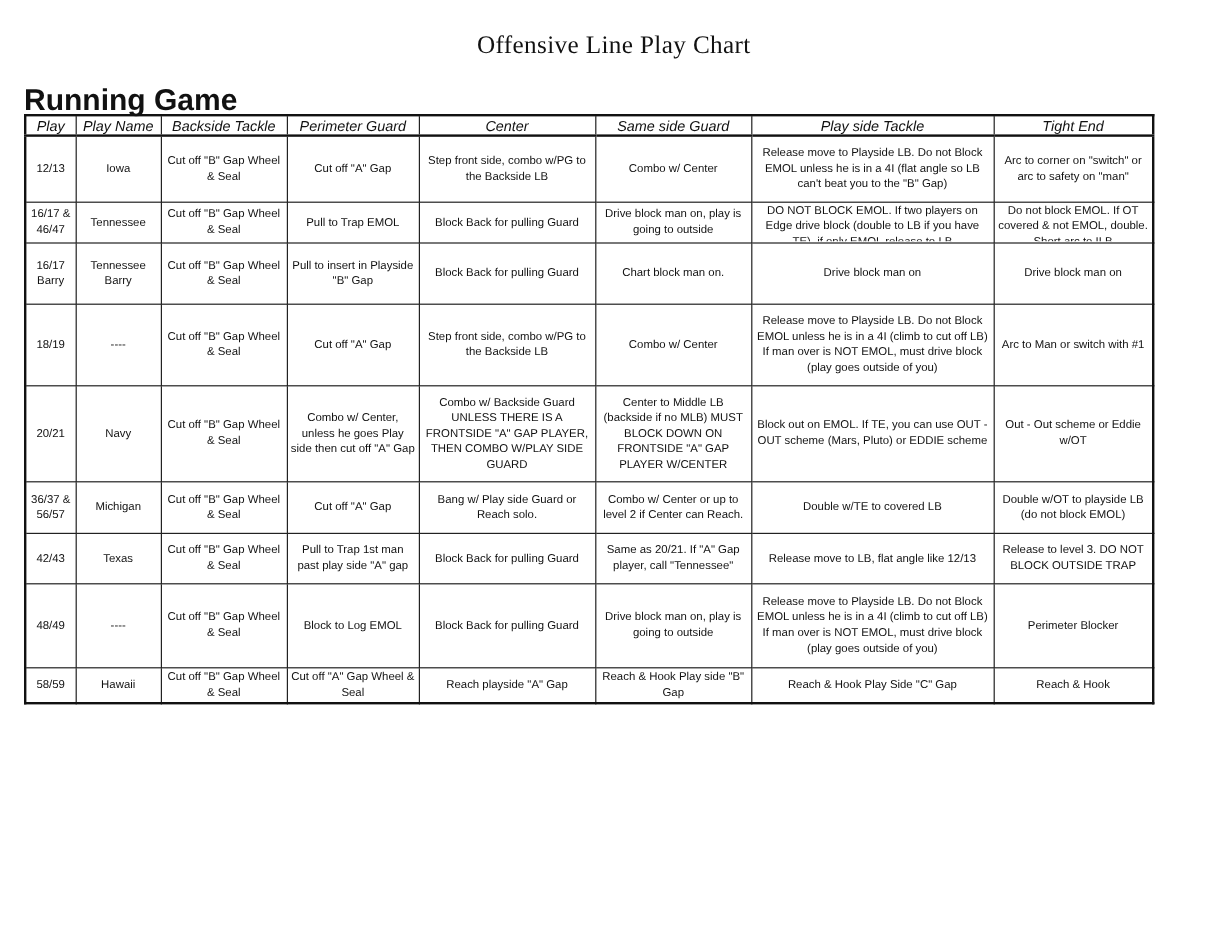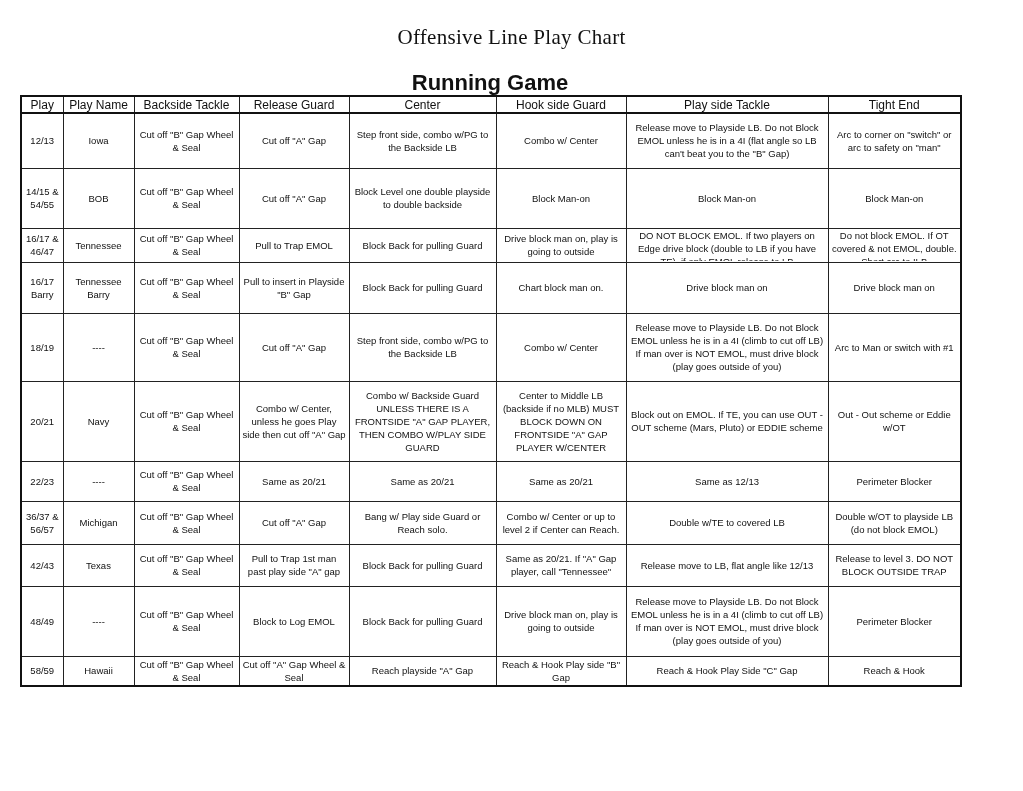--- a/index.html
+++ b/index.html
@@ -2,35 +2,36 @@
 <html><head>
 <meta charset="utf-8">
 <style>
   html, body { margin: 0; padding: 0; background: #ffffff; }
   body { width: 1023px; height: 791px; position: relative; overflow: hidden; font-family: "Liberation Sans", sans-serif; color: #111; }
   .doc-title {
     position: absolute; left: 0; width: 1023px; top: 25px; text-align: center;
     font-family: "Liberation Serif", "DejaVu Serif", serif; font-size: 21px; letter-spacing: 0.3px;
   }
   .section-title {
-    position: absolute; left: 20px; width: 940px; top: 70px; text-align: center;
-    font-family: "Liberation Sans", sans-serif; font-weight: bold; font-size: 22px;
+    position: absolute; left: 20px; width: 940px; top: 70px; text-align: left;
+    font-family: "Liberation Sans", sans-serif; font-weight: bold; font-size: 25px;
   }
   table.chart {
     position: absolute; left: 20px; top: 95px; width: 940px;
     border-collapse: collapse; table-layout: fixed;
     border: 2px solid #111;
   }
   table.chart th, table.chart td {
     border: 1px solid #222; text-align: center; vertical-align: middle;
     padding: 0 2px; overflow: hidden;
   }
   table.chart th {
     font-weight: normal; font-size: 12px; height: 15px; line-height: 14px;
     border-bottom: 2px solid #111;
+    font-style: italic;
   }
   table.chart td {
     font-size: 9.5px; line-height: 13px;
   }
   .clip { overflow: hidden; }
 </style>
 </head>
 <body>
 
 <div class="doc-title">Offensive Line Play Chart</div>
@@ -45,47 +46,37 @@
     <col style="width:147px">
       <col style="width:130px">
       <col style="width:202px">
       <col style="width:133px">
   </colgroup>
   <thead>
     <tr>
       <th>Play</th>
       <th>Play Name</th>
       <th>Backside Tackle</th>
-      <th>Release Guard</th>
+      <th>Perimeter Guard</th>
       <th>Center</th>
-      <th>Hook side Guard</th>
+      <th>Same side Guard</th>
       <th>Play side Tackle</th>
       <th>Tight End</th>
     </tr>
   </thead>
   <tbody>
     <tr style="height:55px">
       <td>12/13</td>
       <td>Iowa</td>
       <td>Cut off "B" Gap Wheel &amp; Seal</td>
       <td>Cut off "A" Gap</td>
       <td>Step front side, combo w/PG to the Backside LB</td>
       <td>Combo w/ Center</td>
       <td>Release move to Playside LB. Do not Block EMOL unless he is in a 4I (flat angle so LB can't beat you to the "B" Gap)</td>
       <td>Arc to corner on "switch" or arc to safety on "man"</td>
-    </tr>
-    <tr style="height:60px">
-      <td>14/15 &amp; 54/55</td>
-      <td>BOB</td>
-      <td>Cut off "B" Gap Wheel &amp; Seal</td>
-      <td>Cut off "A" Gap</td>
-      <td>Block Level one double playside to double backside</td>
-      <td>Block Man-on</td>
-      <td>Block Man-on</td>
-      <td>Block Man-on</td>
     </tr>
     <tr style="height:34px">
       <td>16/17 &amp; 46/47</td>
       <td>Tennessee</td>
       <td>Cut off "B" Gap Wheel &amp; Seal</td>
       <td>Pull to Trap EMOL</td>
       <td>Block Back for pulling Guard</td>
       <td>Drive block man on, play is going to outside</td>
       <td>
           <div class="clip" style="height:32px">DO NOT BLOCK EMOL.  If two players on Edge drive block (double to LB if you have TE), if only EMOL release to LB</div>
@@ -117,30 +108,20 @@
     <tr style="height:80px">
       <td>20/21</td>
       <td>Navy</td>
       <td>Cut off "B" Gap Wheel &amp; Seal</td>
       <td>Combo w/ Center, unless he goes Play side then cut off "A" Gap</td>
       <td>Combo w/ Backside Guard UNLESS THERE IS A FRONTSIDE "A" GAP PLAYER, THEN COMBO W/PLAY SIDE GUARD</td>
       <td>Center to Middle LB (backside if no MLB) MUST BLOCK DOWN ON FRONTSIDE "A" GAP PLAYER W/CENTER</td>
       <td>Block out on EMOL.  If TE, you can use OUT - OUT scheme (Mars, Pluto) or EDDIE scheme</td>
       <td>Out - Out scheme or Eddie w/OT</td>
     </tr>
-    <tr style="height:40px">
-      <td>22/23</td>
-      <td>----</td>
-      <td>Cut off "B" Gap Wheel &amp; Seal</td>
-      <td>Same as 20/21</td>
-      <td>Same as 20/21</td>
-      <td>Same as 20/21</td>
-      <td>Same as 12/13</td>
-      <td>Perimeter Blocker</td>
-    </tr>
     <tr style="height:43px">
       <td>36/37 &amp; 56/57</td>
       <td>Michigan</td>
       <td>Cut off "B" Gap Wheel &amp; Seal</td>
       <td>Cut off "A" Gap</td>
       <td>Bang w/ Play side Guard or Reach solo.</td>
       <td>Combo w/ Center or up to level 2 if Center can Reach.</td>
       <td>Double w/TE to covered LB</td>
       <td>Double w/OT to playside LB (do not block EMOL)</td>
     </tr>

